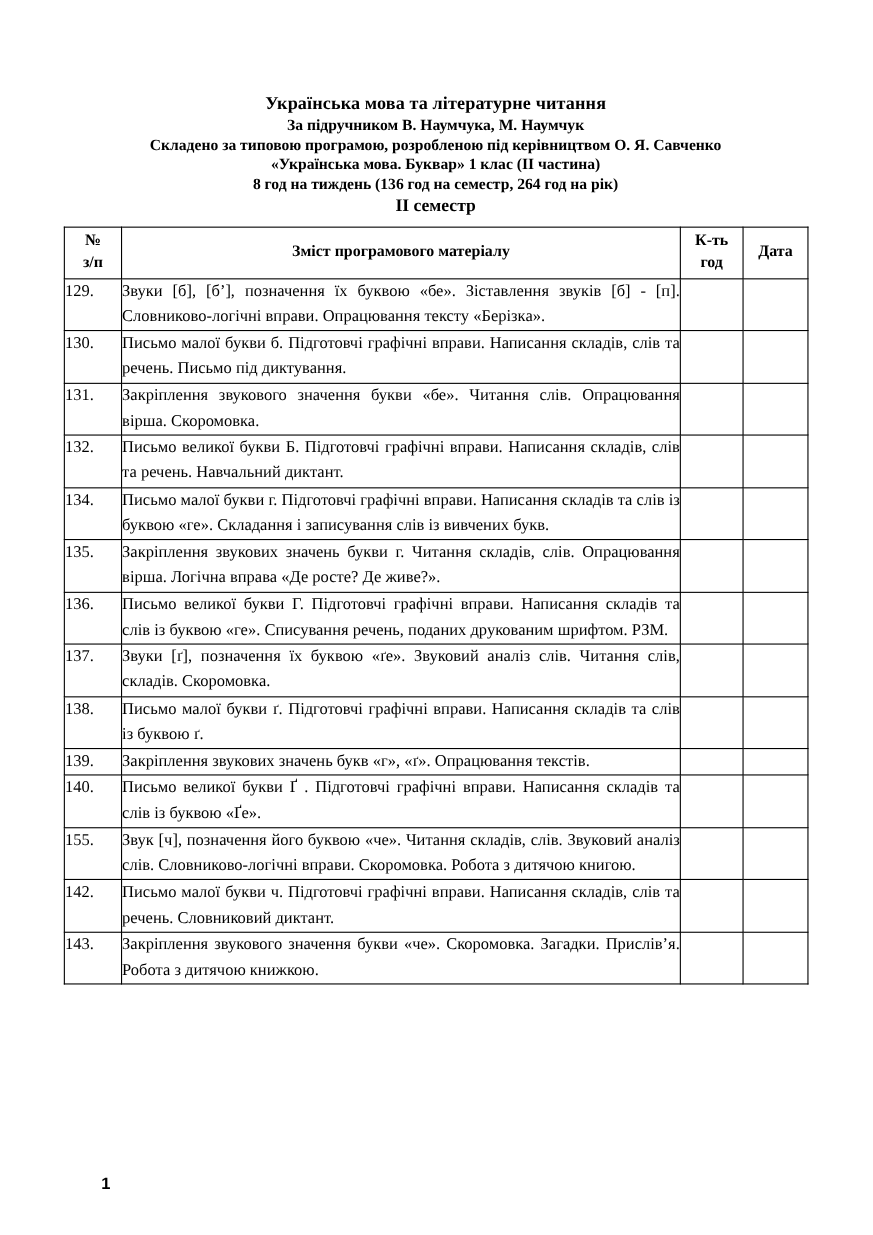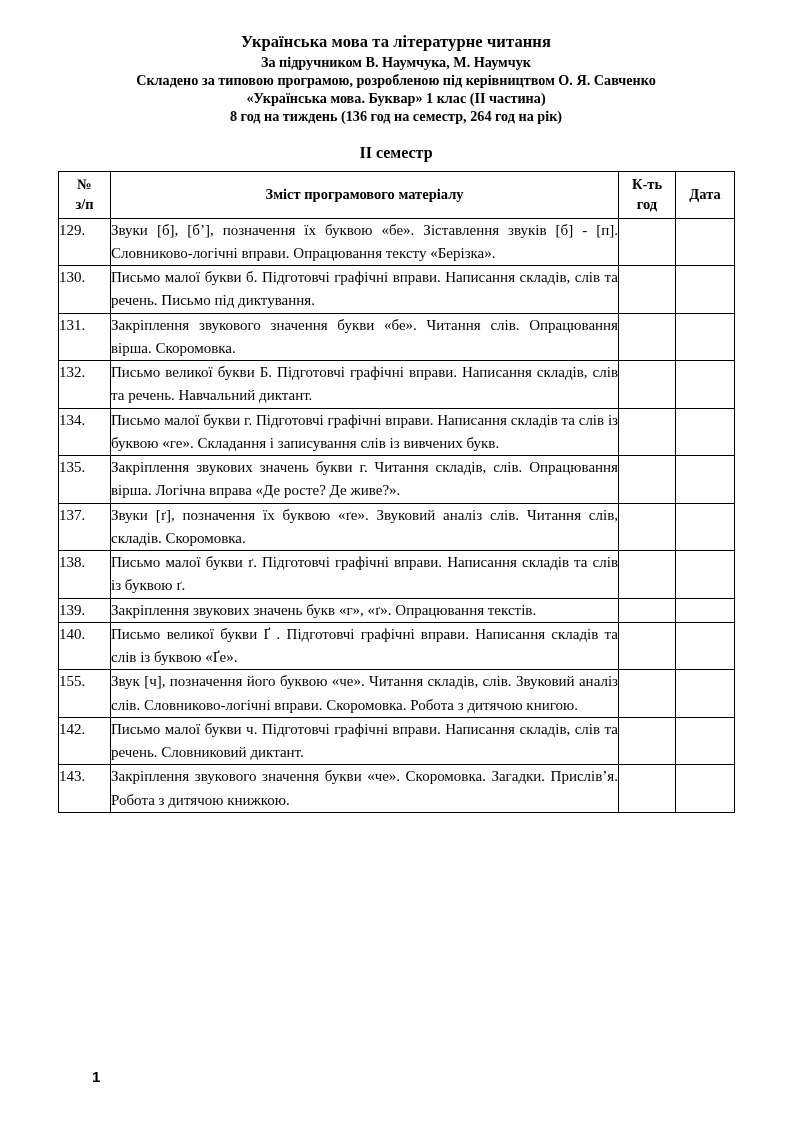--- a/index.html
+++ b/index.html
@@ -13,38 +13,38 @@
     height: 1123px;
     font-family: "Liberation Serif", "DejaVu Serif", serif;
     color: #000000;
     position: relative;
     overflow: hidden;
   }
   .page {
     box-sizing: border-box;
     width: 794px;
     height: 1123px;
-    padding: 32px 60px 0 58px;
+    padding: 84px 60px 0 58px;
     position: relative;
   }
   .doc-header {
     text-align: center;
     font-weight: bold;
     line-height: 1.27;
   }
   .doc-header .title-main {
     font-size: 16.5px;
     letter-spacing: 0.1px;
   }
   .doc-header .subtitle {
     font-size: 14.2px;
   }
   .doc-header .semester {
     font-size: 16px;
-    margin-top: 18px;
+    margin-top: 1px;
   }
   table.plan {
     border-collapse: collapse;
     width: 676px;
     margin-top: 8px;
     table-layout: fixed;
   }
   table.plan th,
   table.plan td {
     border: 1px solid #000000;
@@ -163,20 +163,26 @@
           <td class="hours"></td>
           <td class="date"></td>
         </tr>
         <tr>
           <td class="num">135.</td>
           <td class="body">Закріплення звукових значень букви г. Читання складів, слів. Опрацювання вірша. Логічна вправа «Де росте? Де живе?».</td>
           <td class="hours"></td>
           <td class="date"></td>
         </tr>
         <tr>
+          <td class="num">136.</td>
+          <td class="body">Письмо великої букви Г. Підготовчі графічні вправи. Написання складів та слів із буквою «ге». Списування речень, поданих друкованим шрифтом. РЗМ.</td>
+          <td class="hours"></td>
+          <td class="date"></td>
+        </tr>
+        <tr>
           <td class="num">137.</td>
           <td class="body">Звуки [ґ], позначення їх буквою «ґе». Звуковий аналіз слів. Читання слів, складів. Скоромовка.</td>
           <td class="hours"></td>
           <td class="date"></td>
         </tr>
         <tr>
           <td class="num">138.</td>
           <td class="body">Письмо малої букви ґ. Підготовчі графічні вправи. Написання складів та слів із буквою ґ.</td>
           <td class="hours"></td>
           <td class="date"></td>

